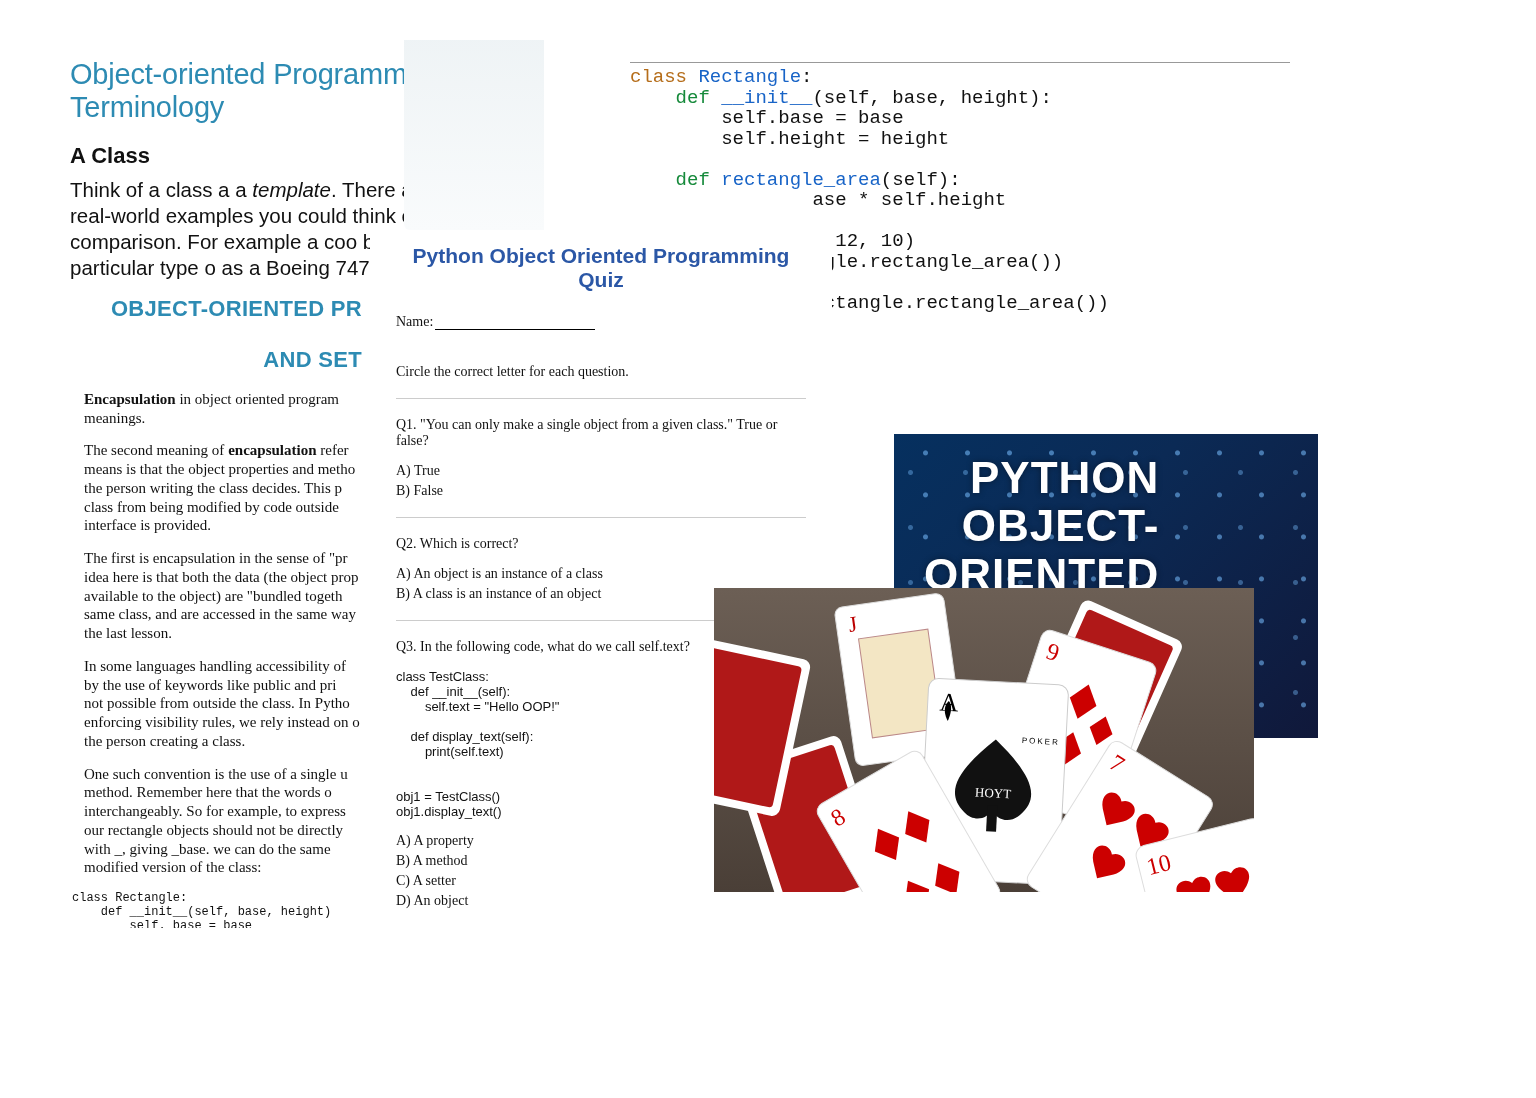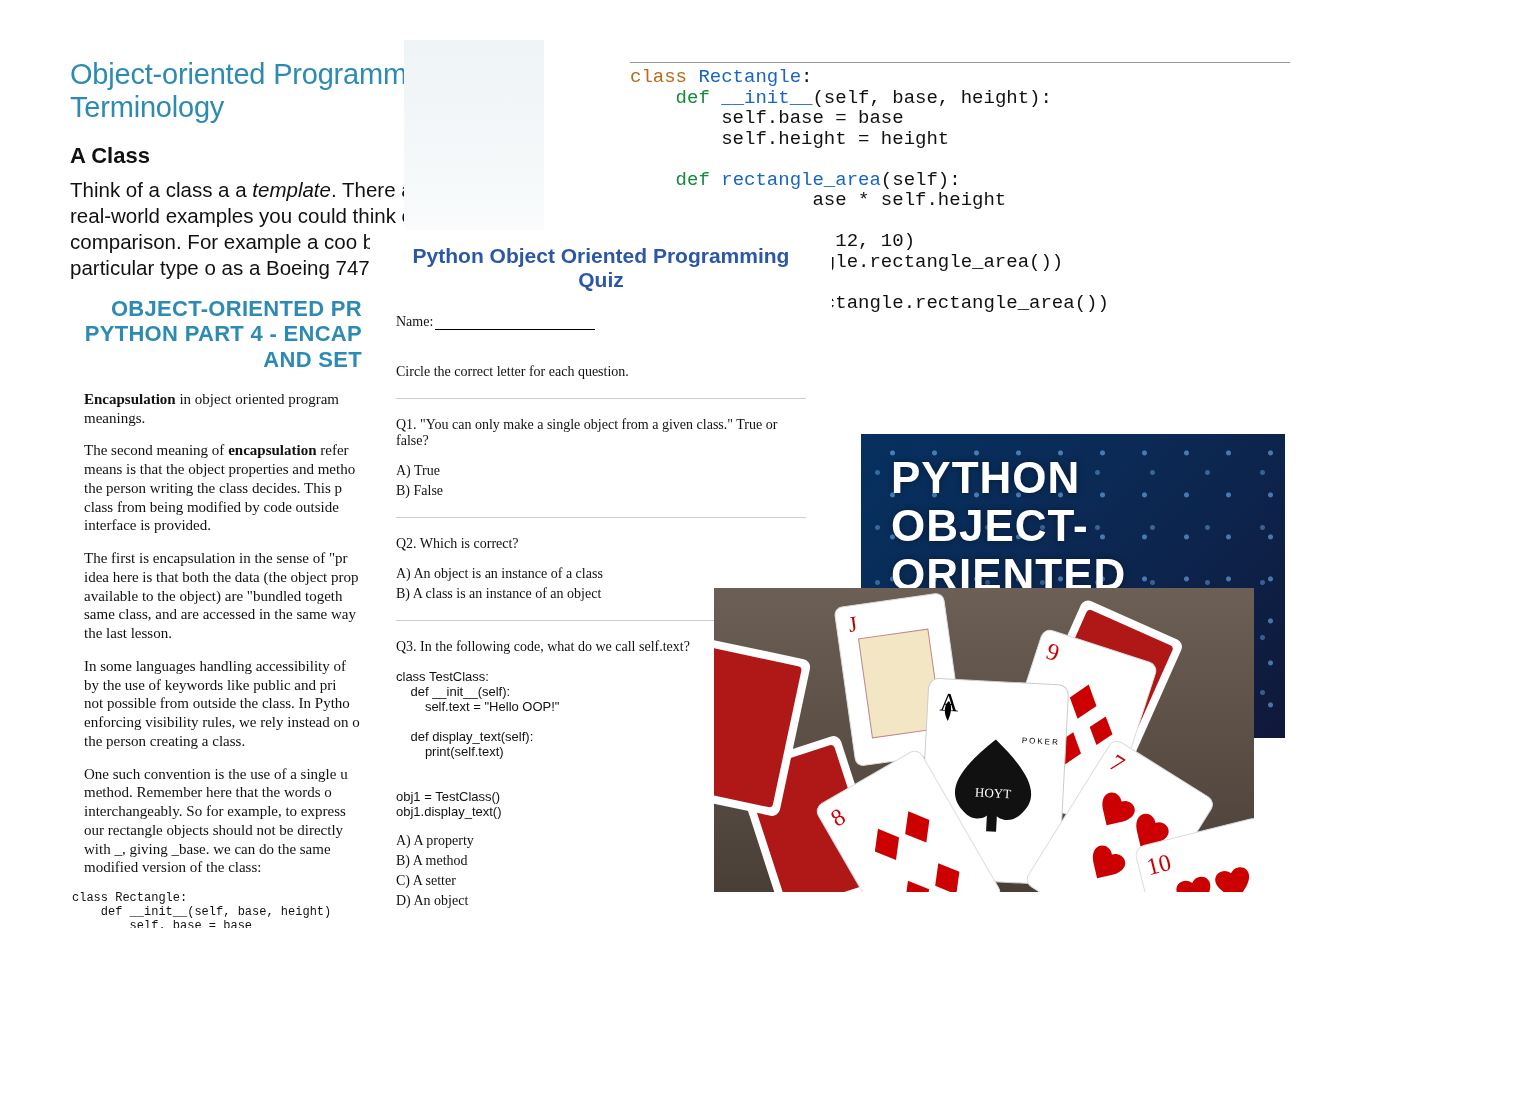--- a/index.html
+++ b/index.html
@@ -63,21 +63,21 @@
   <h2 class="t1-head">Object-oriented Programming Terminology</h2>
   <div class="t1-sub">A Class</div>
   <div class="t1-body">
     <span>Think of a class a a </span><i>template</i><span>. There are several real-world examples you could think of for comparison. For example a coo                 blueprints for a particular type o                 as a Boeing 747.</span>
   </div>
 </div>
 
 <div class="tile" style="left:72px;top:288px;width:290px;height:640px;padding:8px 0 0 0;">
   <div class="t2-head">
     <span>OBJECT-ORIENTED PR</span><br>
-    <span>PYTHON PART 4 - ENCAP</span><br>
+    <br>
     <span>AND SET</span>
   </div>
   <div style="height:18px"></div>
   <p class="t2-p"><b>Encapsulation</b><span style="white-space:pre-line"> in object oriented program
 meanings.</span></p>
   <p class="t2-p"><span>The second meaning of </span><b>encapsulation</b><span style="white-space:pre-line"> refer
 means is that the object properties and metho
 the person writing the class decides. This p
 class from being modified by code outside
 interface is provided.</span></p>
@@ -96,21 +96,21 @@
 interchangeably. So for example, to express
 our rectangle objects should not be directly
 with _, giving _base. we can do the same
 modified version of the class:</p>
   <div class="t2-code">class Rectangle:
     def __init__(self, base, height)
         self._base = base
         self._height = height</div>
 </div>
 
-<div class="tile t5" style="left:861px;top:434px;width:424px;height:304px;">
+<div class="tile t5" style="left:894px;top:434px;width:424px;height:304px;text-align:right;">
   <div class="t5-net"></div>
   <div class="t5-txt">
     <span>PYTHON</span><br>
     <span>OBJECT-</span><br>
     <span>ORIENTED</span>
   </div>
 </div>
 
 <div class="tile" style="left:370px;top:232px;width:462px;height:700px;padding:12px 26px 0 26px;">
   <h3 class="t3-title">Python Object Oriented Programming Quiz</h3>

